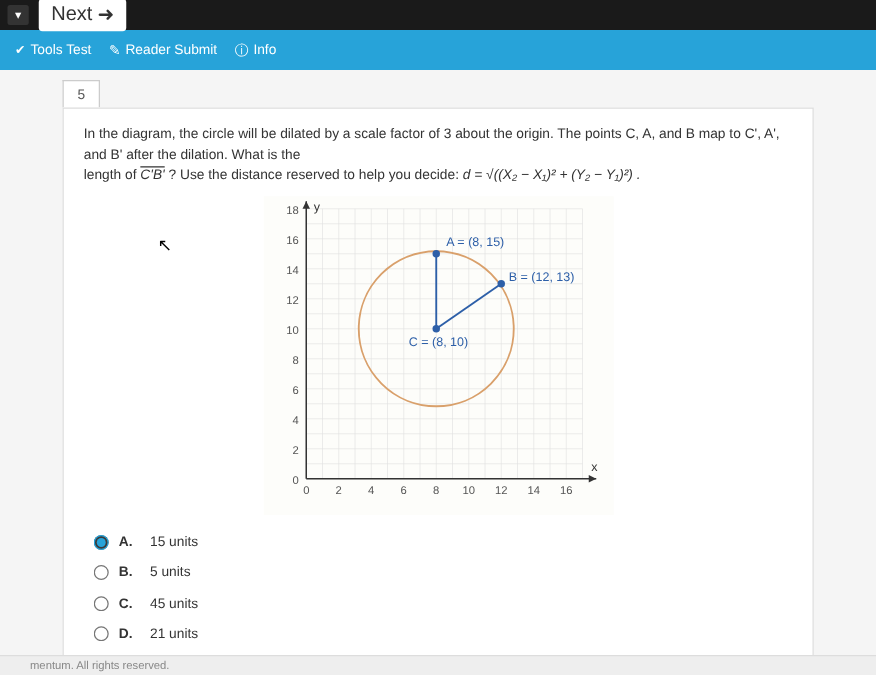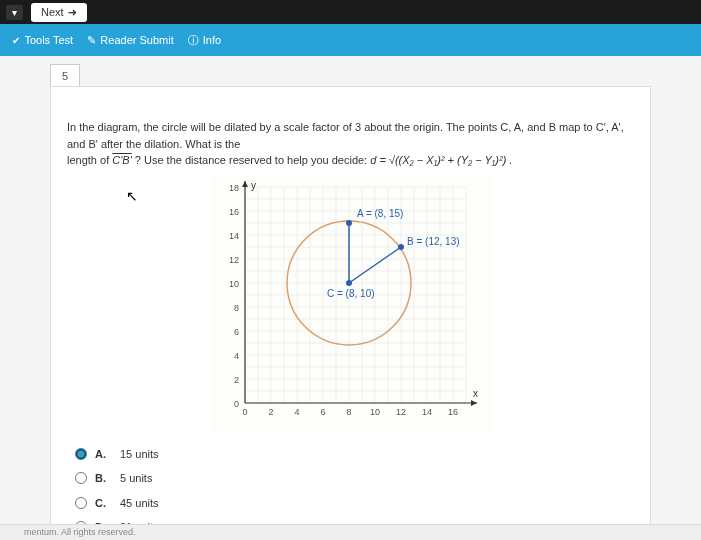--- a/index.html
+++ b/index.html
@@ -1,27 +1,27 @@
 <!DOCTYPE html>
 <html><head>
   <meta charset="utf-8">
   <style>
     * { margin: 0; padding: 0; box-sizing: border-box; font-family: Arial, sans-serif; }
     body { width: 701px; height: 540px; background: #e8e8e8; overflow: hidden; position: relative; }
     .topbar { background: #1a1a1a; height: 24px; display: flex; align-items: center; padding: 0 6px; }
     .topbar .dropdown { background: #333; color: #fff; font-size: 10px; padding: 2px 6px; border-radius: 2px; display: flex; align-items: center; gap: 4px; }
-    .next-btn { background: #fff; color: #333; font-size: 11px; padding: 3px 10px; border-radius: 3px; margin-left: 8px; display: flex; align-items: center; gap: 4px; cursor: pointer; }
+    .next-btn { background: #fff; color: #333; font-size: 16px; padding: 3px 10px; border-radius: 3px; margin-left: 8px; display: flex; align-items: center; gap: 4px; cursor: pointer; }
     .header { background: #27a3d9; color: #fff; height: 32px; display: flex; align-items: center; padding: 0 12px; font-size: 13px; }
     .header-title { flex: 1; }
     .header-right { display: flex; gap: 14px; font-size: 11px; align-items: center; }
     .header-right span { display: flex; align-items: center; gap: 4px; cursor: pointer; }
     .content-area { background: #f5f5f5; padding: 8px 50px 0 50px; height: calc(540px - 24px - 32px - 16px); overflow: auto; }
     .qnum-tab { background: #fff; border: 1px solid #ccc; border-bottom: none; width: 30px; height: 22px; display: flex; align-items: center; justify-content: center; font-size: 11px; color: #555; }
     .question-body { background: #fff; border: 1px solid #ddd; padding: 12px 16px; font-size: 11px; color: #333; line-height: 1.5; }
-    .question-text { margin-bottom: 8px; margin-top: 20px; }
+    .question-text { margin-bottom: 8px; }
     .overline { text-decoration: overline; font-style: italic; }
     .formula { font-style: italic; }
     .graph-container { display: flex; justify-content: center; margin: 8px 0 14px 0; }
     svg.graph { background: #fdfdfa; }
     .options { margin-top: 10px; margin-left: 8px; }
     .option-row { display: flex; align-items: center; gap: 8px; margin-bottom: 8px; font-size: 11px; }
     .option-row input[type=radio] { width: 12px; height: 12px; accent-color: #27a3d9; }
     .option-label { font-weight: bold; margin-right: 6px; color: #333; }
     .footer { position: absolute; bottom: 0; left: 0; right: 0; height: 16px; background: #eee; font-size: 9px; color: #888; padding: 2px 24px; border-top: 1px solid #ddd; }
     .cursor { position: absolute; left: 126px; top: 188px; font-size: 14px; color: #000; pointer-events: none; }

